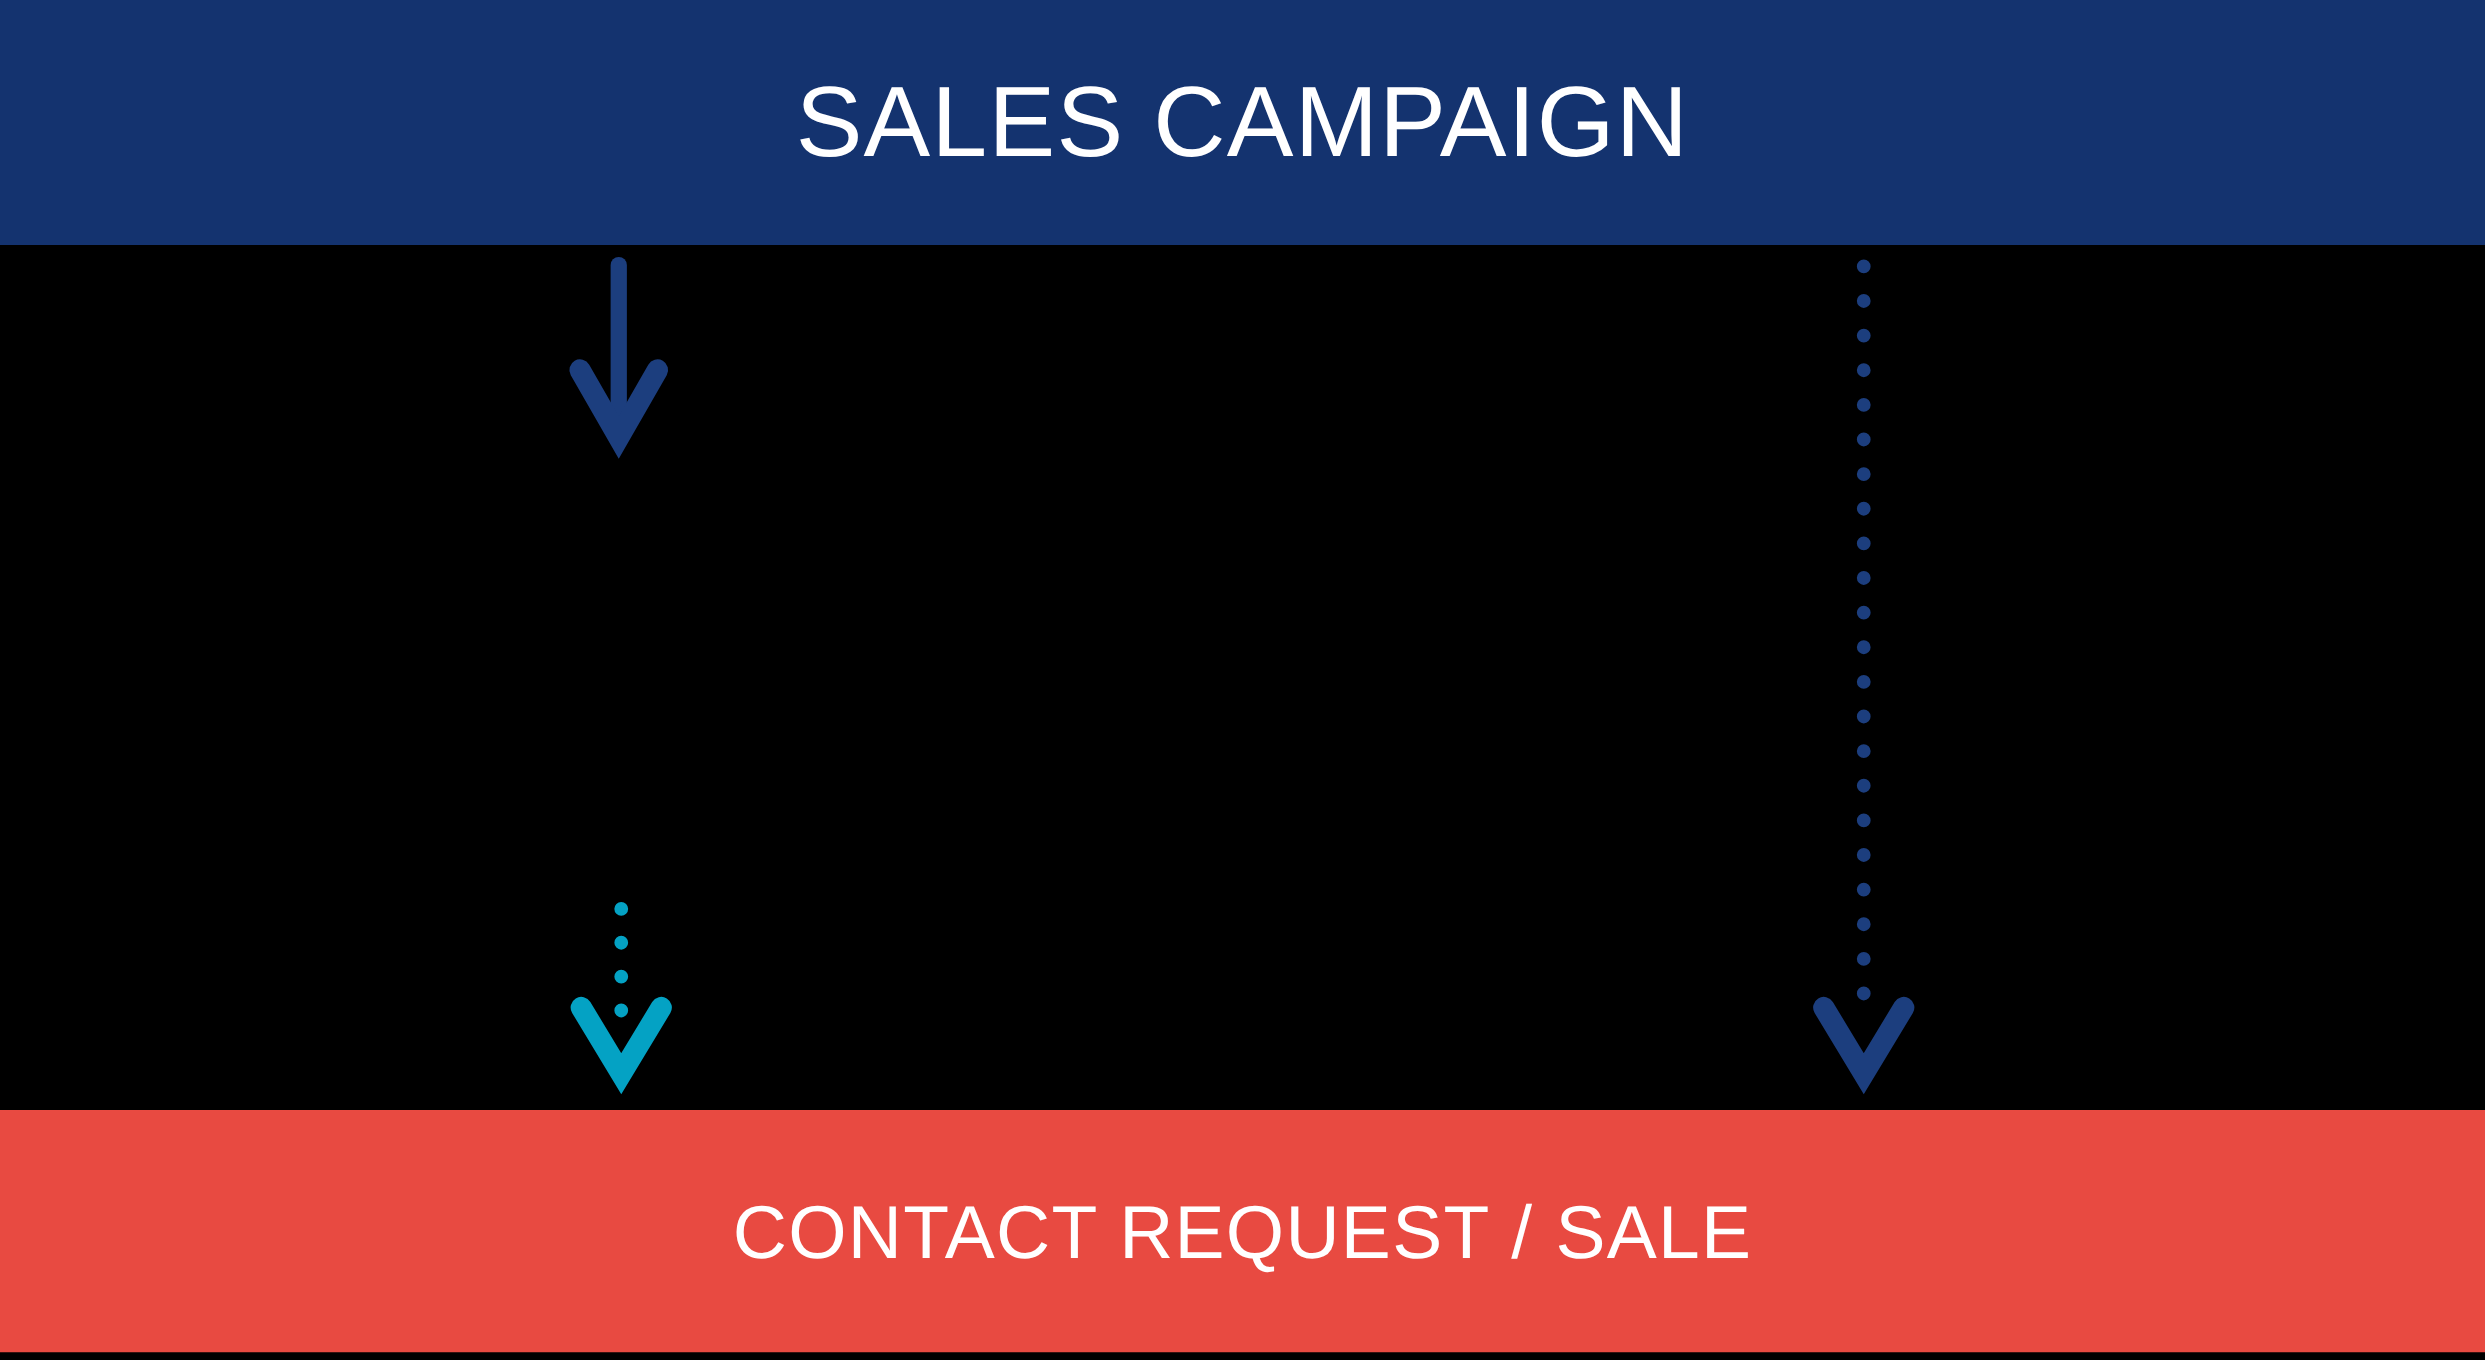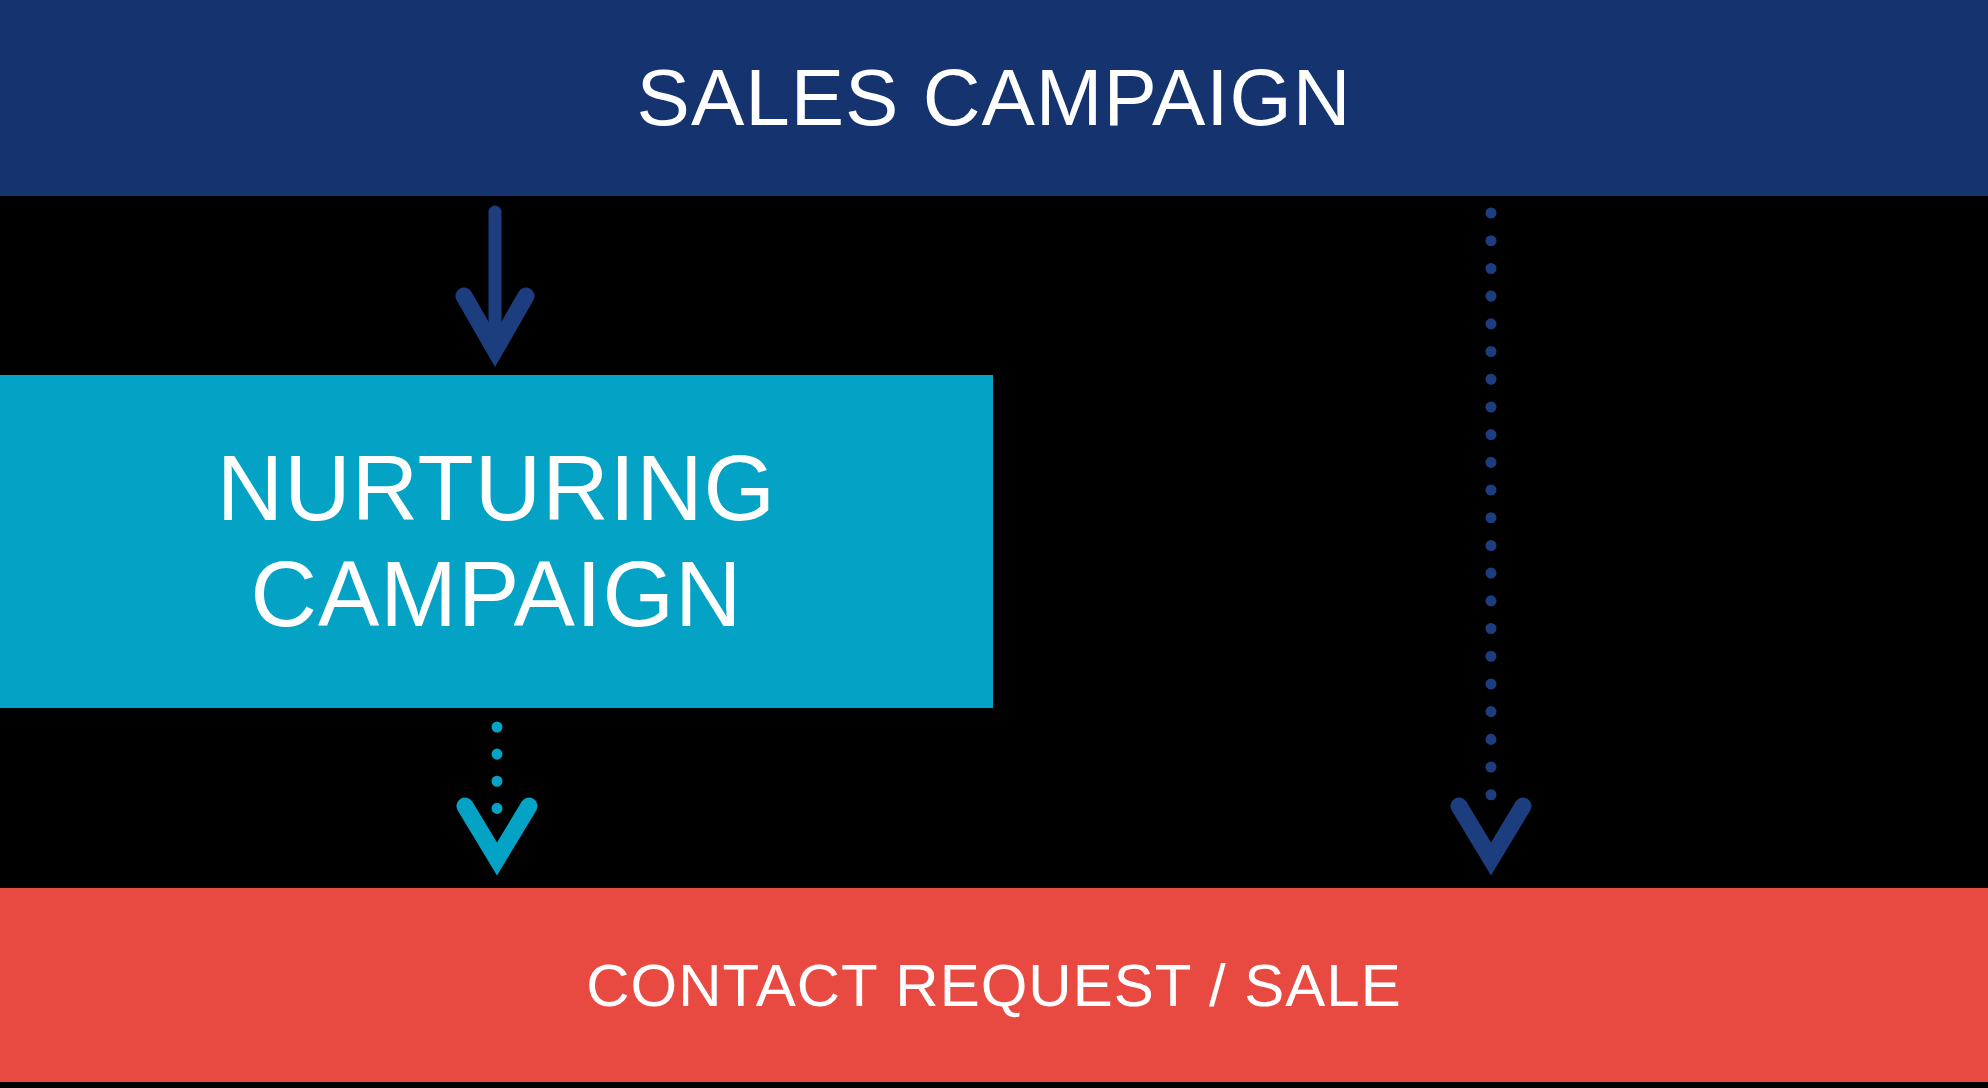--- a/index.html
+++ b/index.html
@@ -101,24 +101,20 @@
       <line x1="1491" y1="213" x2="1491" y2="822" stroke-width="11" stroke-linecap="round" stroke-dasharray="0.1 27.6"></line>
       <polyline points="1459,806 1491,859 1523,806" stroke-width="17" stroke-linecap="round" stroke-linejoin="miter"></polyline>
     </g>
 
     <g class="teal-arrow" fill="none">
       <line x1="497" y1="727" x2="497" y2="812" stroke-width="11" stroke-linecap="round" stroke-dasharray="0.1 27"></line>
       <polyline points="465,806 497,859 529,806" stroke-width="17" stroke-linecap="round" stroke-linejoin="miter"></polyline>
     </g>
   </svg>
 
-  <div class="nurturing-box">
-    <span>NURTURING</span>
-    <span>CAMPAIGN</span>
-  </div>
 
   <footer class="banner banner-bottom">
     <span>CONTACT REQUEST / SALE</span>
   </footer>
 
   <div class="bottom-strip"></div>
 
 </div>
 
 </body></html>

